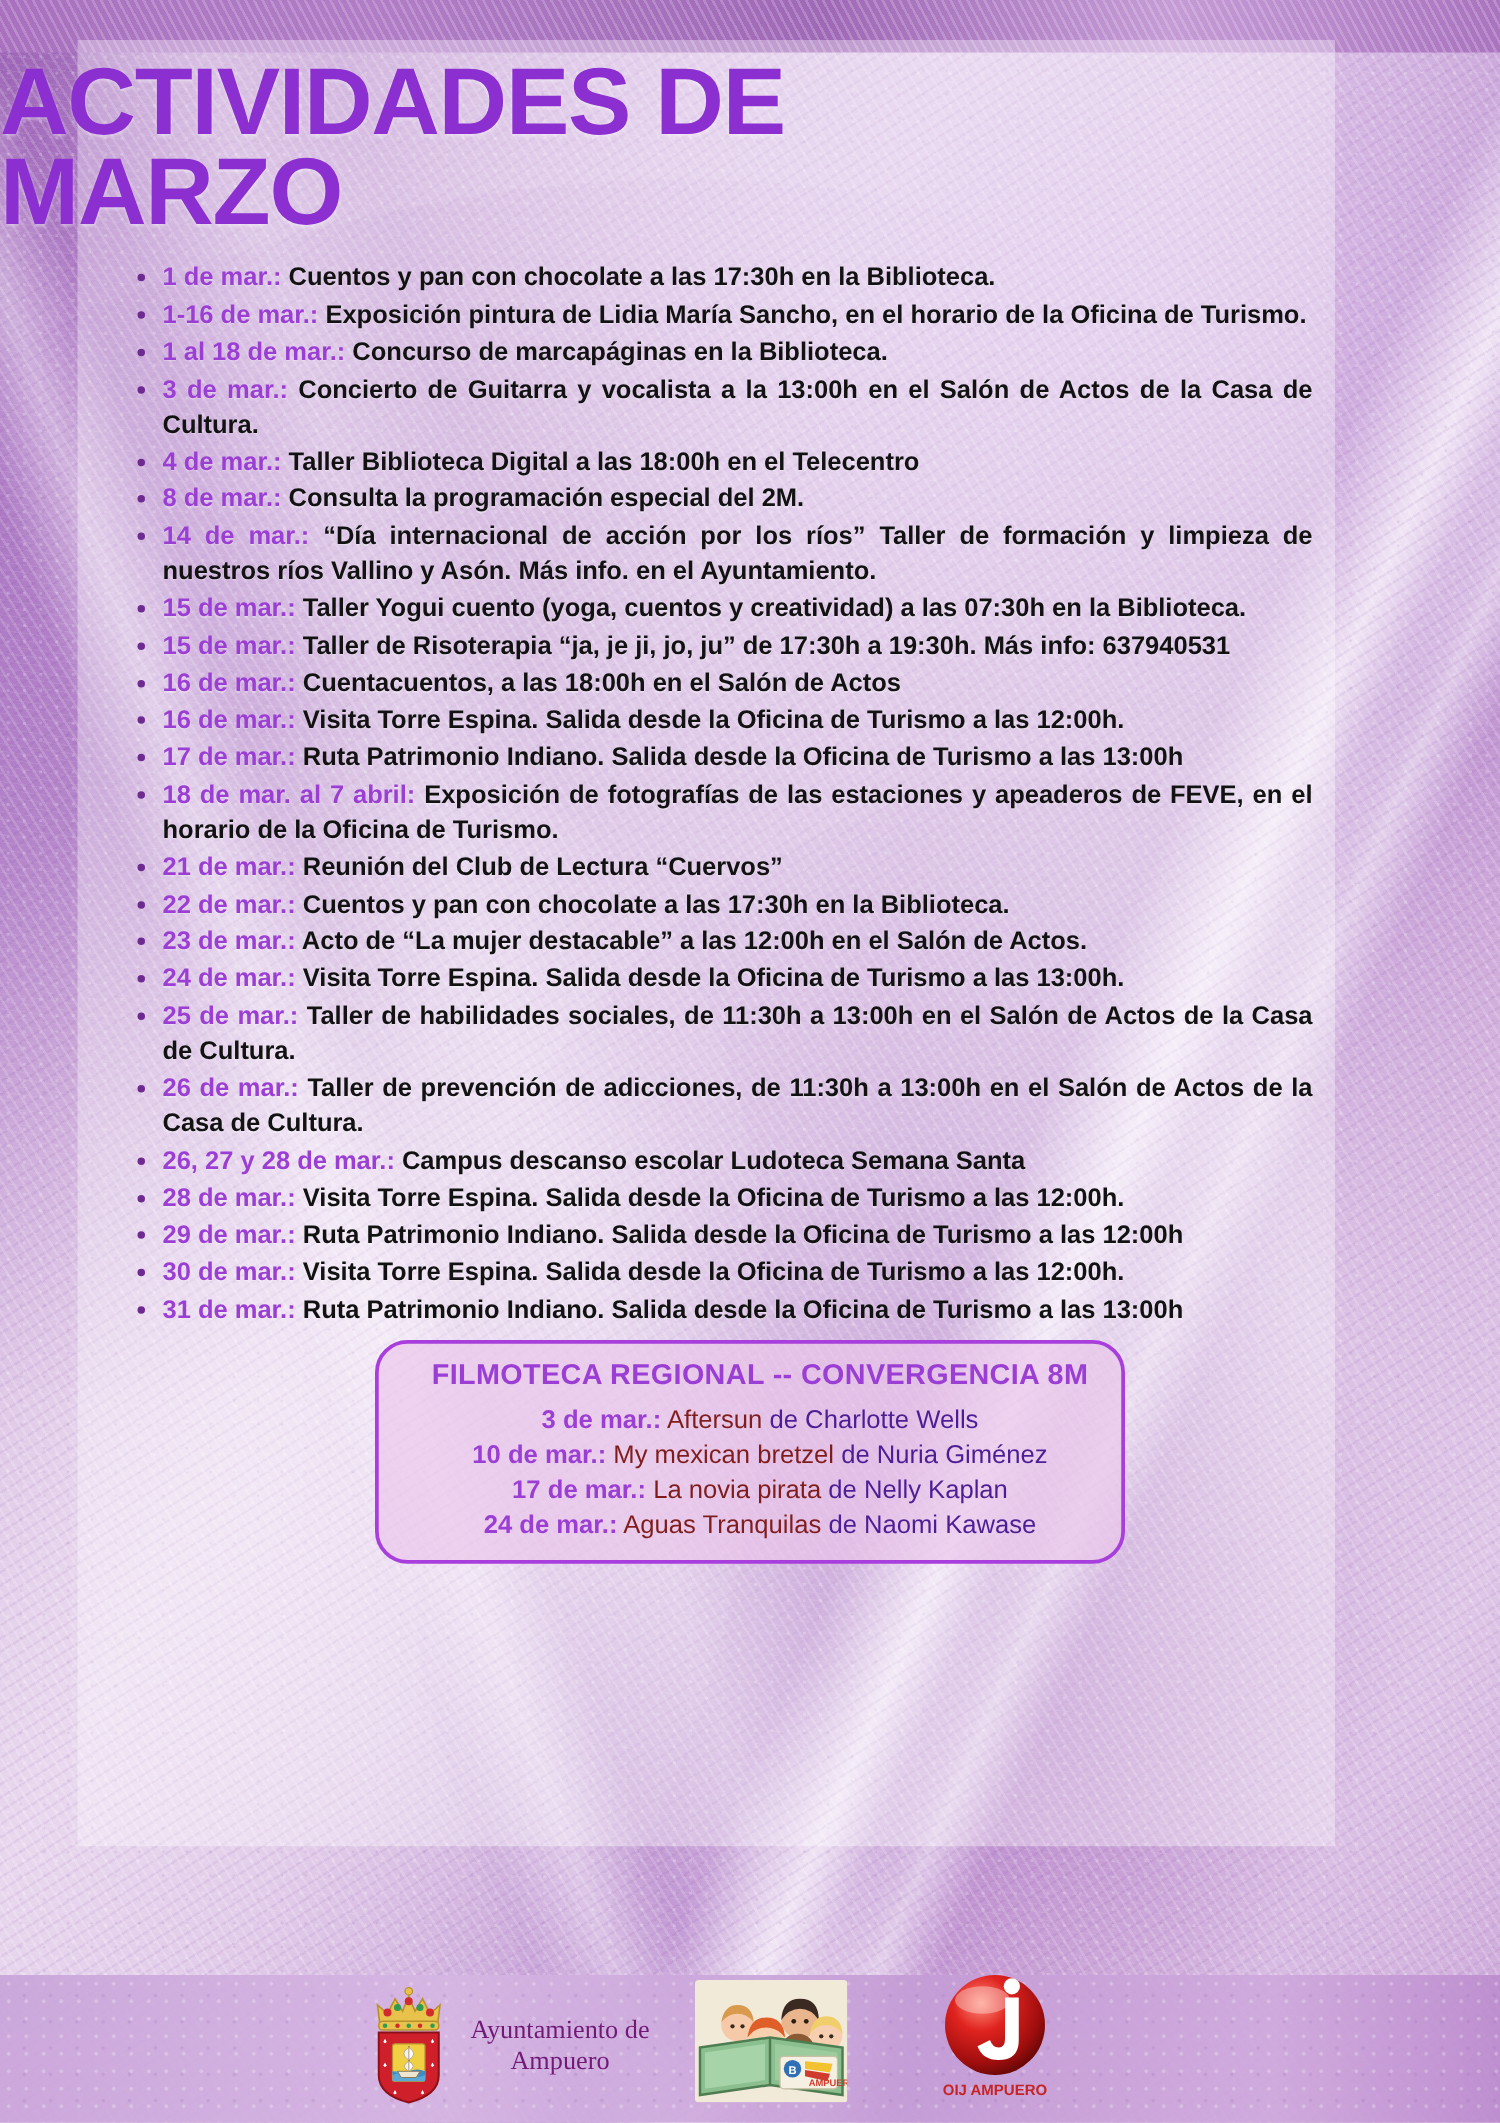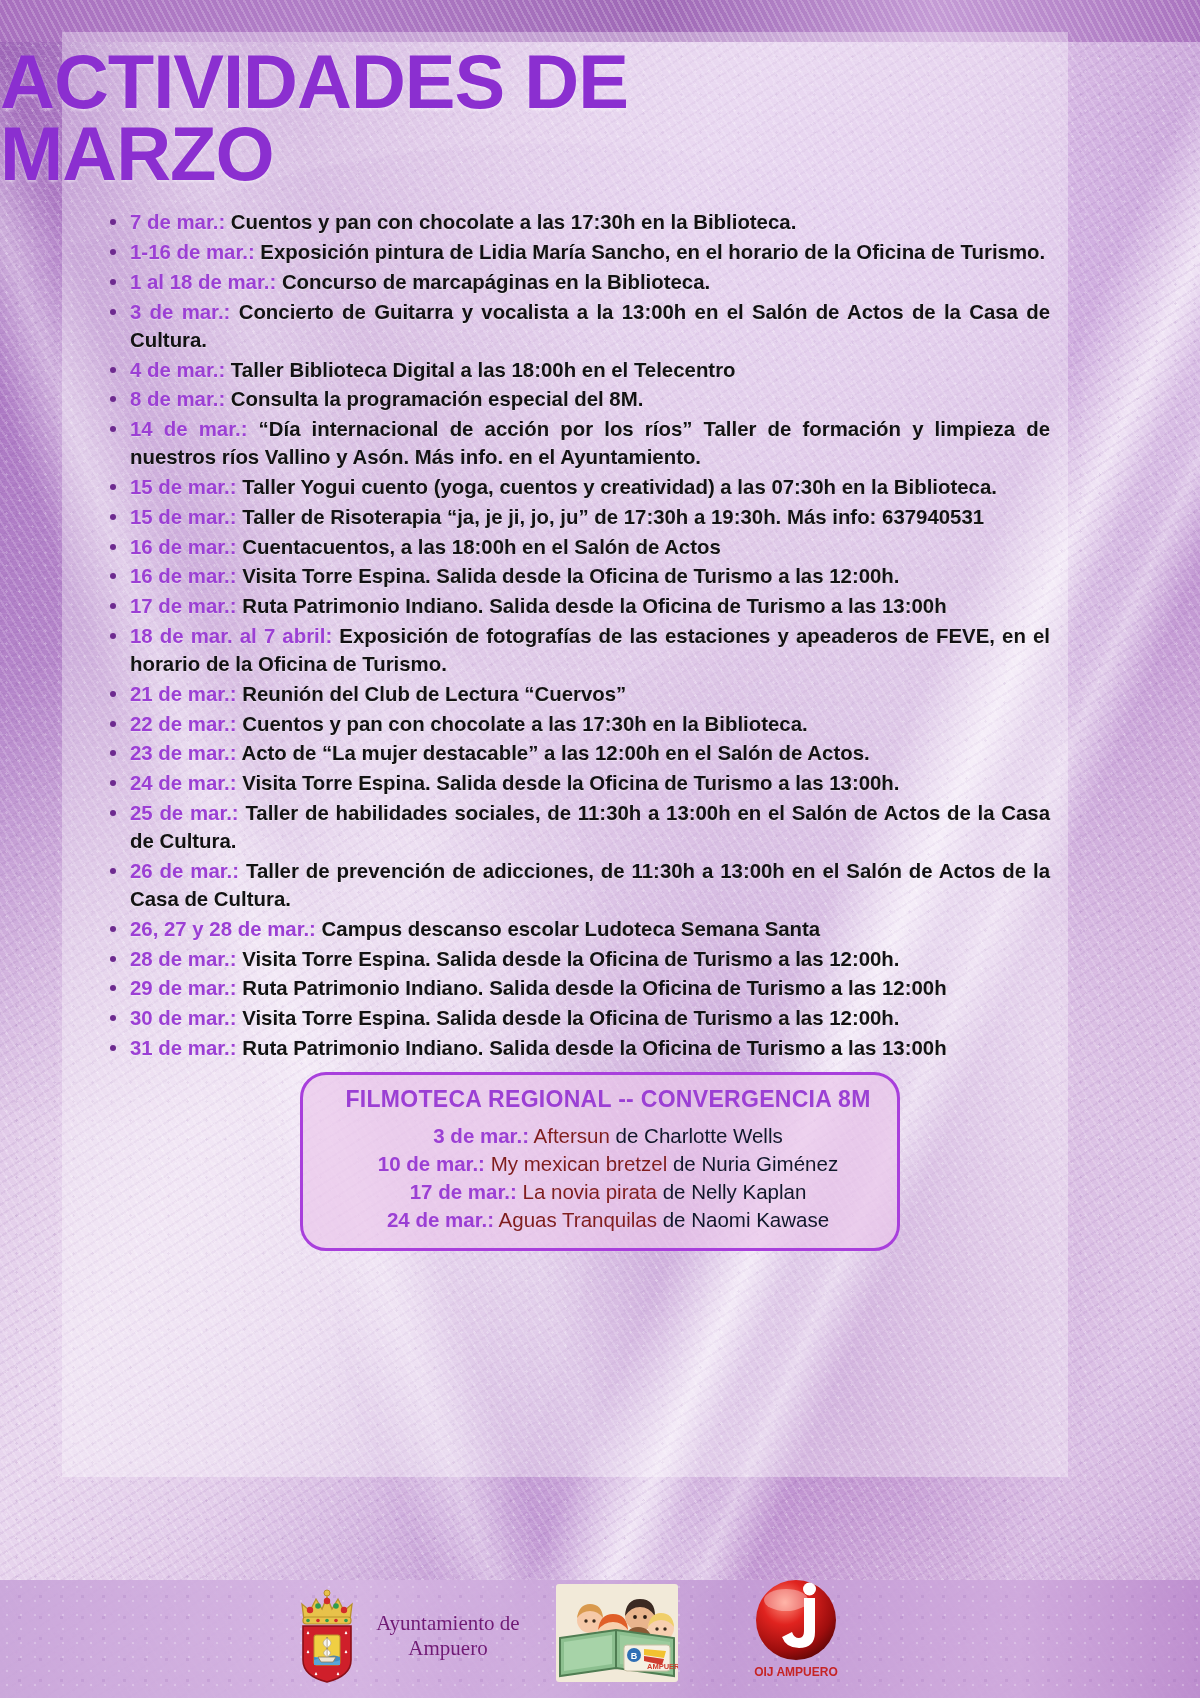--- a/index.html
+++ b/index.html
@@ -223,21 +223,21 @@
   .film-box .film-line .fd {
     color: #9b3fd4;
     font-weight: bold;
   }
   .film-box .film-line .ft {
     font-weight: normal;
     color: #7f1d1d;
   }
   .film-box .film-line .fa {
     font-weight: normal;
-    color: #0f172a;
+    color: #4c1d95;
   }
 
   
   .footer {
     position: absolute;
     left: 0; right: 0;
     bottom: 2px;
     height: 190px;
   }
 
@@ -302,26 +302,26 @@
   <div class="card"></div>
 
   <div class="content">
 
     <h1 class="title">
       <span>ACTIVIDADES DE</span><br>
       <span>MARZO</span>
     </h1>
 
     <ul class="activities" id="activity-list">
-        <li><span class="d">7 de mar.:</span><span> Cuentos y pan con chocolate a las 17:30h en la Biblioteca.</span></li>
+        <li><span class="d">1 de mar.:</span><span> Cuentos y pan con chocolate a las 17:30h en la Biblioteca.</span></li>
         <li><span class="d">1-16 de mar.:</span><span> Exposición pintura de Lidia María Sancho, en el horario de la Oficina de Turismo.</span></li>
         <li><span class="d">1 al 18 de mar.:</span><span> Concurso de marcapáginas en la Biblioteca.</span></li>
         <li><span class="d">3 de mar.:</span><span> Concierto de Guitarra y vocalista a la 13:00h en el Salón de Actos de la Casa de Cultura.</span></li>
         <li><span class="d">4 de mar.:</span><span> Taller Biblioteca Digital a las 18:00h en el Telecentro</span></li>
-        <li><span class="d">8 de mar.:</span><span> Consulta la programación especial del 8M.</span></li>
+        <li><span class="d">8 de mar.:</span><span> Consulta la programación especial del 2M.</span></li>
         <li><span class="d">14 de mar.:</span><span> “Día internacional de acción por los ríos” Taller de formación y limpieza de nuestros ríos Vallino y Asón. Más info. en el Ayuntamiento.</span></li>
         <li><span class="d">15 de mar.:</span><span> Taller Yogui cuento (yoga, cuentos y creatividad) a las 07:30h en la Biblioteca.</span></li>
         <li><span class="d">15 de mar.:</span><span> Taller de Risoterapia “ja, je ji, jo, ju” de 17:30h a 19:30h. Más info: 637940531</span></li>
         <li><span class="d">16 de mar.:</span><span> Cuentacuentos, a las 18:00h en el Salón de Actos</span></li>
         <li><span class="d">16 de mar.:</span><span> Visita Torre Espina. Salida desde la Oficina de Turismo a las 12:00h.</span></li>
         <li><span class="d">17 de mar.:</span><span> Ruta Patrimonio Indiano. Salida desde la Oficina de Turismo a las 13:00h</span></li>
         <li><span class="d">18 de mar. al 7 abril:</span><span> Exposición de fotografías de las estaciones y apeaderos de FEVE, en el horario de la Oficina de Turismo.</span></li>
         <li><span class="d">21 de mar.:</span><span> Reunión del Club de Lectura “Cuervos”</span></li>
         <li><span class="d">22 de mar.:</span><span> Cuentos y pan con chocolate a las 17:30h en la Biblioteca.</span></li>
         <li><span class="d">23 de mar.:</span><span> Acto de “La mujer destacable” a las 12:00h en el Salón de Actos.</span></li>

